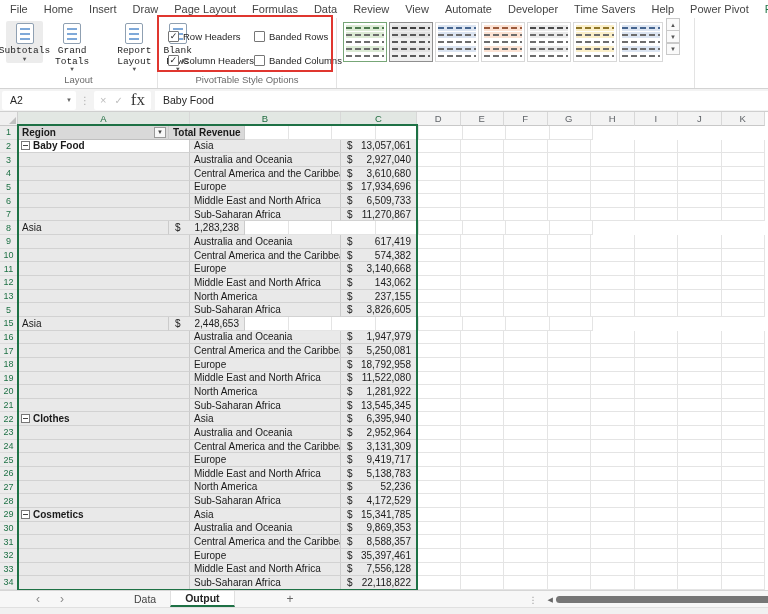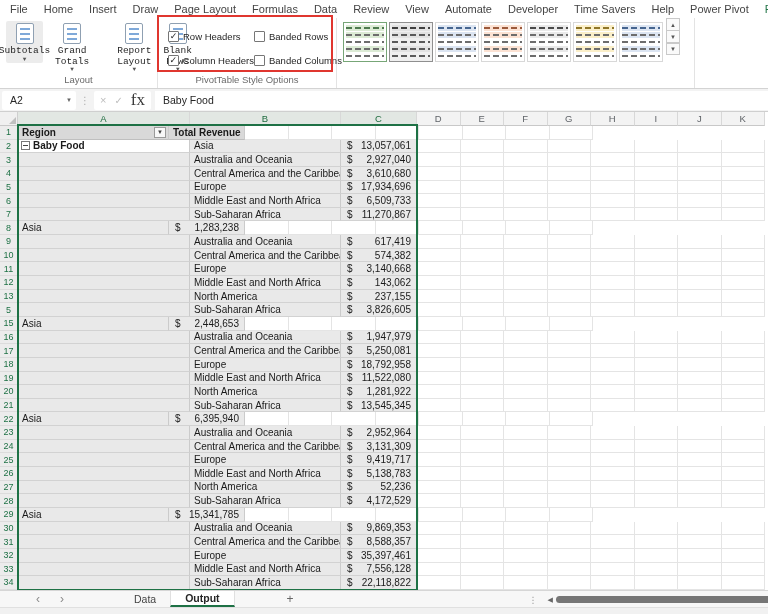--- a/index.html
+++ b/index.html
@@ -698,20 +698,24 @@
           <div class="cell cE"></div>
           <div class="cell cE"></div>
           <div class="cell cE"></div>
           <div class="cell cE"></div>
           <div class="cell cE"></div>
           <div class="cell cE"></div>
           <div class="cell cE"></div>
         </div>
         <div class="row">
           <div class="rnum">22</div>
+          <div class="pcell cA pa">
+            <span class="collapse"></span>
+            <span class="prod">Clothes</span>
+          </div>
           <div class="pcell cB pb">Asia</div>
           <div class="pcell cC pc">
             <span>$</span>
             <span>6,395,940</span>
           </div>
           <div class="cell cE"></div>
           <div class="cell cE"></div>
           <div class="cell cE"></div>
           <div class="cell cE"></div>
           <div class="cell cE"></div>
@@ -816,20 +820,24 @@
           <div class="cell cE"></div>
           <div class="cell cE"></div>
           <div class="cell cE"></div>
           <div class="cell cE"></div>
           <div class="cell cE"></div>
           <div class="cell cE"></div>
           <div class="cell cE"></div>
         </div>
         <div class="row">
           <div class="rnum">29</div>
+          <div class="pcell cA pa">
+            <span class="collapse"></span>
+            <span class="prod">Cosmetics</span>
+          </div>
           <div class="pcell cB pb">Asia</div>
           <div class="pcell cC pc">
             <span>$</span>
             <span>15,341,785</span>
           </div>
           <div class="cell cE"></div>
           <div class="cell cE"></div>
           <div class="cell cE"></div>
           <div class="cell cE"></div>
           <div class="cell cE"></div>

